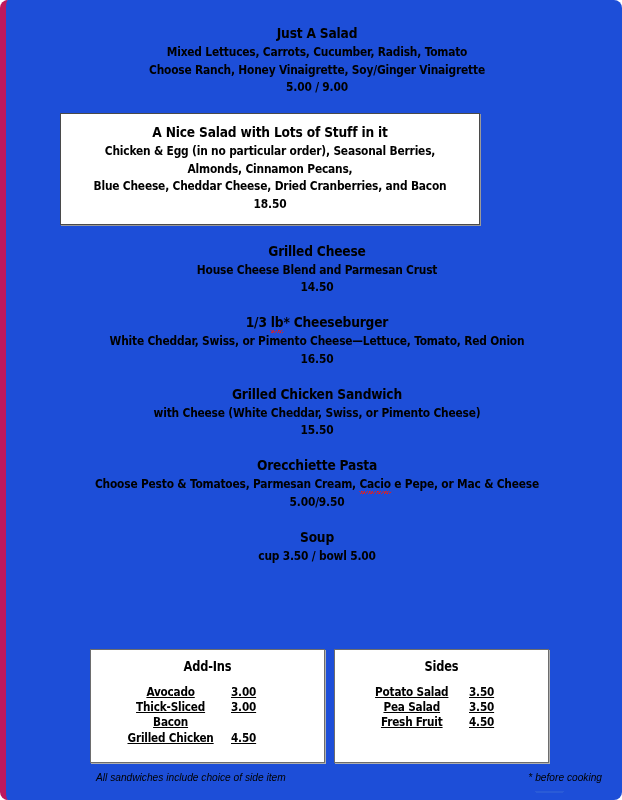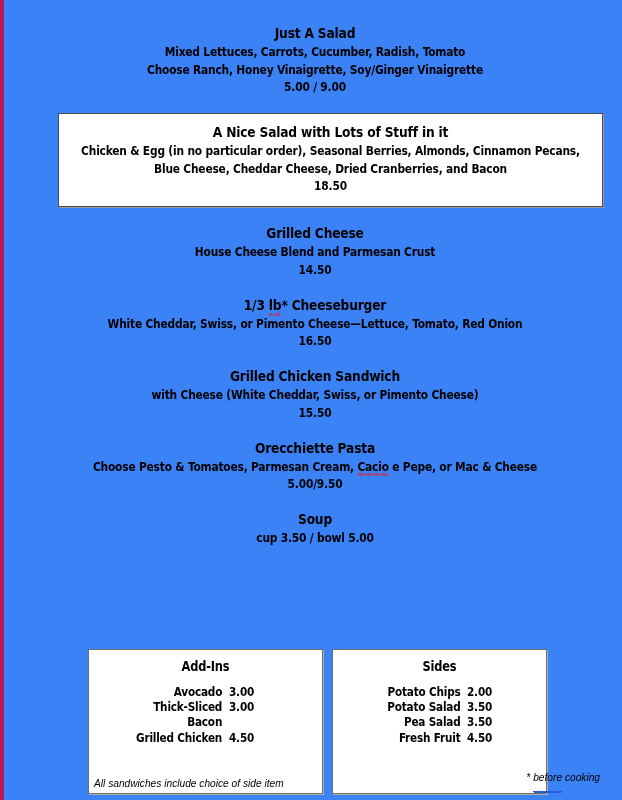--- a/index.html
+++ b/index.html
@@ -13,23 +13,24 @@
     height: 800px;
     overflow: hidden;
     font-family: "DejaVu Sans", sans-serif;
   }
 
   
   #page {
     position: relative;
     width: 622px;
     height: 800px;
-    background: #3b82f6;
-    box-sizing: border-box;
-    border-left: 4px solid #be185d;
+    background: #1d4ed8;
+    box-sizing: border-box;
+    border-left: 6px solid #be185d;
+    border-radius: 8px;
   }
 
   
   .menu-text {
     font-family: "DejaVu Sans Condensed", "Liberation Sans Narrow", "Liberation Sans", sans-serif;
     font-weight: bold;
     font-stretch: condensed;
     color: #000000;
     text-align: center;
     letter-spacing: -0.2px;
@@ -64,21 +65,21 @@
   .item-price {
     font-size: 12.6px;
     line-height: 18px;
     transform: scaleX(0.94);
   }
 
   
   .boxed {
     border: 1.4px solid #4a4a4a;
     box-shadow: 1px 1px 0 #9a9a9a;
-    width: 545px;
+    width: 420px;
     margin-left: 54px;
     margin-right: auto;
     padding: 9px 6px 11px 6px;
     box-sizing: border-box;
     background: #ffffff;
   }
 
   
   .spellcheck {
     position: relative;
@@ -111,21 +112,21 @@
   #bottom-boxes {
     position: absolute;
     left: 0;
     top: 649px;
     width: 622px;
     height: 114px;
   }
   .mini-box {
     position: absolute;
     top: 0;
-    height: 145px;
+    height: 114px;
     border: 1.4px solid #6d6d6d;
     box-shadow: 1px 1px 0 #b0b0b0;
     background: #ffffff;
     box-sizing: border-box;
     padding-top: 8px;
   }
   #addins-box { left: 84px;  width: 235px; }
   #sides-box  { left: 328px; width: 215px; }
 
   .mini-title {
@@ -138,21 +139,22 @@
   .mini-list {
     list-style: none;
     margin: 0;
     padding: 0 0 0 26px;
   }
   #sides-box .mini-list { padding-left: 26px; }
   .mini-row {
     display: flex;
     font-size: 12.4px;
     line-height: 15.2px;
-    text-align: right;
+    text-align: center;
+    text-decoration: underline;
   }
   .mini-label { width: 114px; flex: none; transform: scaleX(0.94); transform-origin: left center; }
   #sides-box .mini-label { width: 108px; }
   .mini-price { transform: scaleX(0.94); transform-origin: left center; }
 
   
   #footer {
     position: absolute;
     left: 0;
     top: 770px;
@@ -160,21 +162,21 @@
     height: 24px;
   }
   .foot-note {
     position: absolute;
     font-family: "Liberation Sans", sans-serif;
     font-style: italic;
     font-size: 10.2px;
     color: #000000;
     white-space: nowrap;
   }
-  #foot-left  { left: 90px;  top: 8px; }
+  #foot-left  { left: 90px;  top: 2px; }
   #foot-right { right: 26px; top: 2px; }
 </style>
 </head>
 <body>
 
 <div id="page">
 
   <div id="content">
 
   <div class="item">
@@ -232,24 +234,20 @@
             <span class="mini-label">Grilled Chicken</span>
             <span class="mini-price">4.50</span>
           </li>
         </ul>
     </div>
 
     <div class="mini-box" id="sides-box">
       <div class="menu-text mini-title">Sides</div>
       <ul class="mini-list" id="sides-list">
           <li class="menu-text mini-row">
-            <span class="mini-label">Potato Chips</span>
-            <span class="mini-price">2.00</span>
-          </li>
-          <li class="menu-text mini-row">
             <span class="mini-label">Potato Salad</span>
             <span class="mini-price">3.50</span>
           </li>
           <li class="menu-text mini-row">
             <span class="mini-label">Pea Salad</span>
             <span class="mini-price">3.50</span>
           </li>
           <li class="menu-text mini-row">
             <span class="mini-label">Fresh Fruit</span>
             <span class="mini-price">4.50</span>

